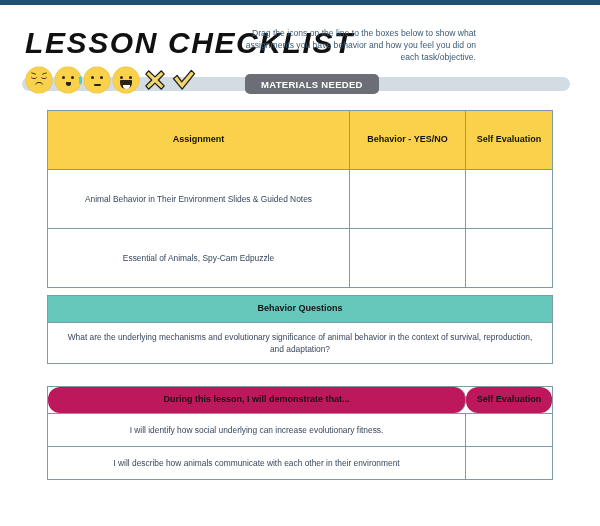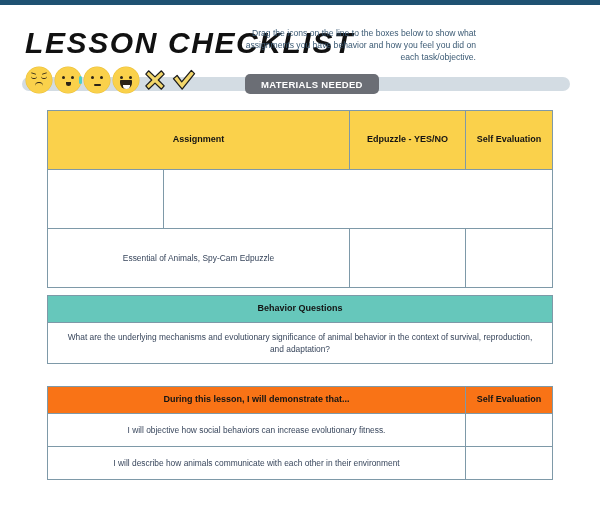--- a/index.html
+++ b/index.html
@@ -241,21 +241,21 @@
   .assign-row { height: 58px; }
 
   
   #essential-table { top: 295px; }
   .teal { background: #66c7bb; }
   .eq-head { width: 100%; height: 26px; }
   .eq-body { width: 100%; height: 40px; padding: 20px 18px; }
 
   
   #demonstrate-table { top: 386px; }
-  .orange { background: #f97316; }
+  .orange { background: #be185d; border-radius: 12px; }
   .c-demo { width: 418px; }
   .c-demo-eval { width: 86px; }
   .demo-head-row { height: 26px; }
   .demo-row { height: 32px; }
 </style>
 </head>
 <body>
 
 <div class="top-bar"></div>
 
@@ -309,24 +309,25 @@
     </div>
 
   </div>
 </div>
 
 <div class="badge">MATERIALS NEEDED</div>
 
 <div class="tbl" id="assignment-table">
   <div class="row bdr-b">
     <div class="cell hcell yellow bdr-r c-assign h-assign-row">Assignment</div>
-    <div class="cell hcell yellow bdr-r c-completed h-assign-row">Edpuzzle - YES/NO</div>
+    <div class="cell hcell yellow bdr-r c-completed h-assign-row">Behavior - YES/NO</div>
     <div class="cell hcell yellow c-selfeval h-assign-row">Self Evaluation</div>
   </div>
   <div class="row bdr-b">
+    <div class="cell bdr-r c-assign assign-row">Animal Behavior in Their Environment Slides &amp; Guided Notes</div>
     <div class="cell bdr-r c-completed assign-row"></div>
     <div class="cell c-selfeval assign-row"></div>
   </div>
   <div class="row">
     <div class="cell bdr-r c-assign assign-row">Essential of Animals, Spy-Cam Edpuzzle</div>
     <div class="cell bdr-r c-completed assign-row"></div>
     <div class="cell c-selfeval assign-row"></div>
   </div>
 </div>
 
@@ -338,20 +339,20 @@
     <div class="cell eq-body">What are the underlying mechanisms and evolutionary significance of animal behavior in the context of survival, reproduction, and adaptation?</div>
   </div>
 </div>
 
 <div class="tbl" id="demonstrate-table">
   <div class="row bdr-b">
     <div class="cell hcell orange bdr-r c-demo demo-head-row">During this lesson, I will demonstrate that...</div>
     <div class="cell hcell orange c-demo-eval demo-head-row">Self Evaluation</div>
   </div>
   <div class="row bdr-b">
-    <div class="cell bdr-r c-demo demo-row">I will objective how social behaviors can increase evolutionary fitness.</div>
+    <div class="cell bdr-r c-demo demo-row">I will identify how social underlying can increase evolutionary fitness.</div>
     <div class="cell c-demo-eval demo-row"></div>
   </div>
   <div class="row">
     <div class="cell bdr-r c-demo demo-row">I will describe how animals communicate with each other in their environment</div>
     <div class="cell c-demo-eval demo-row"></div>
   </div>
 </div>
 
 </body></html>

